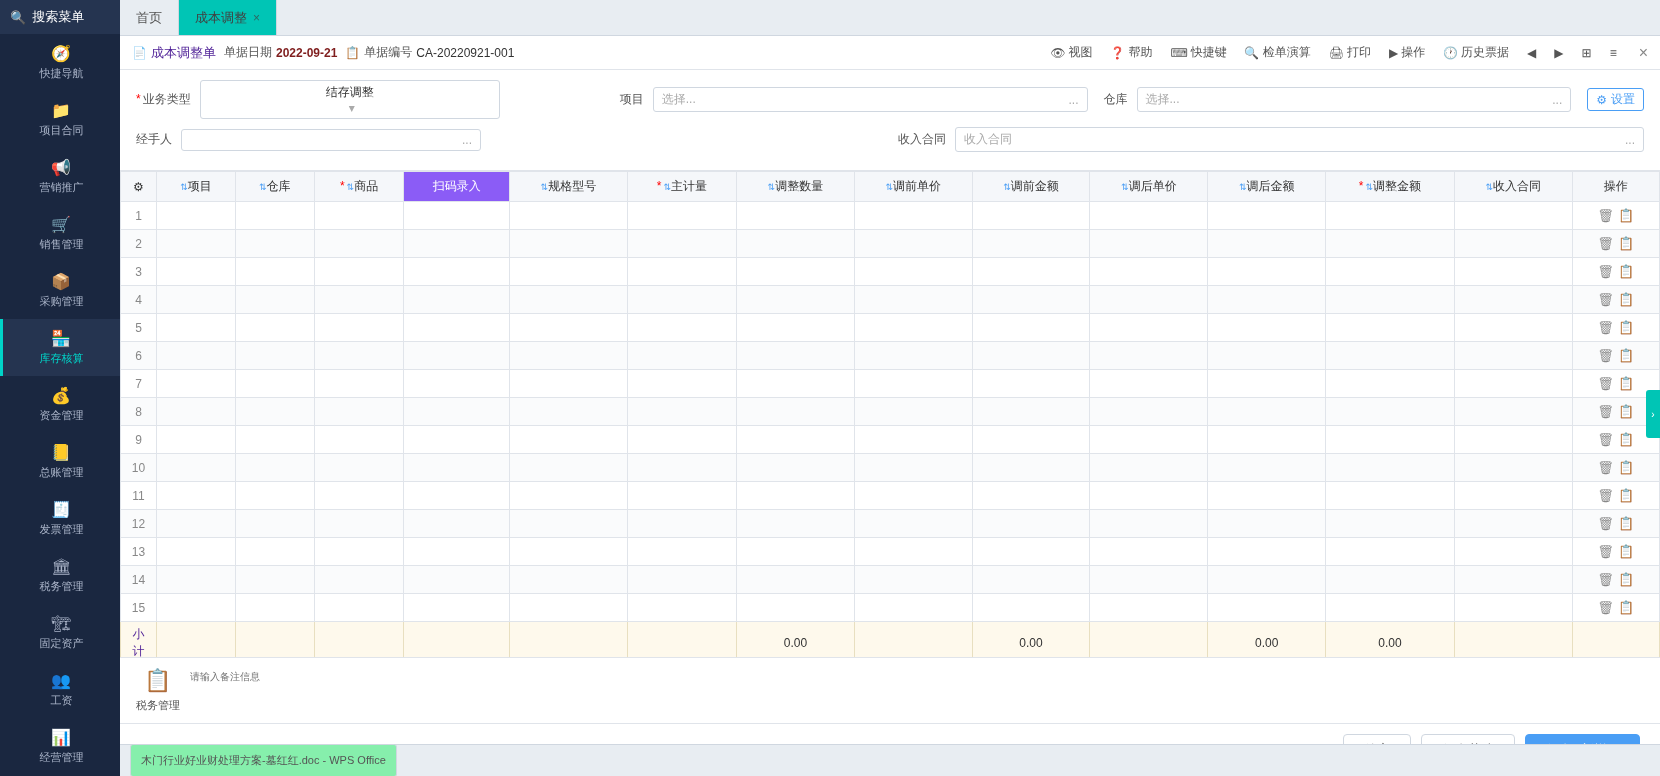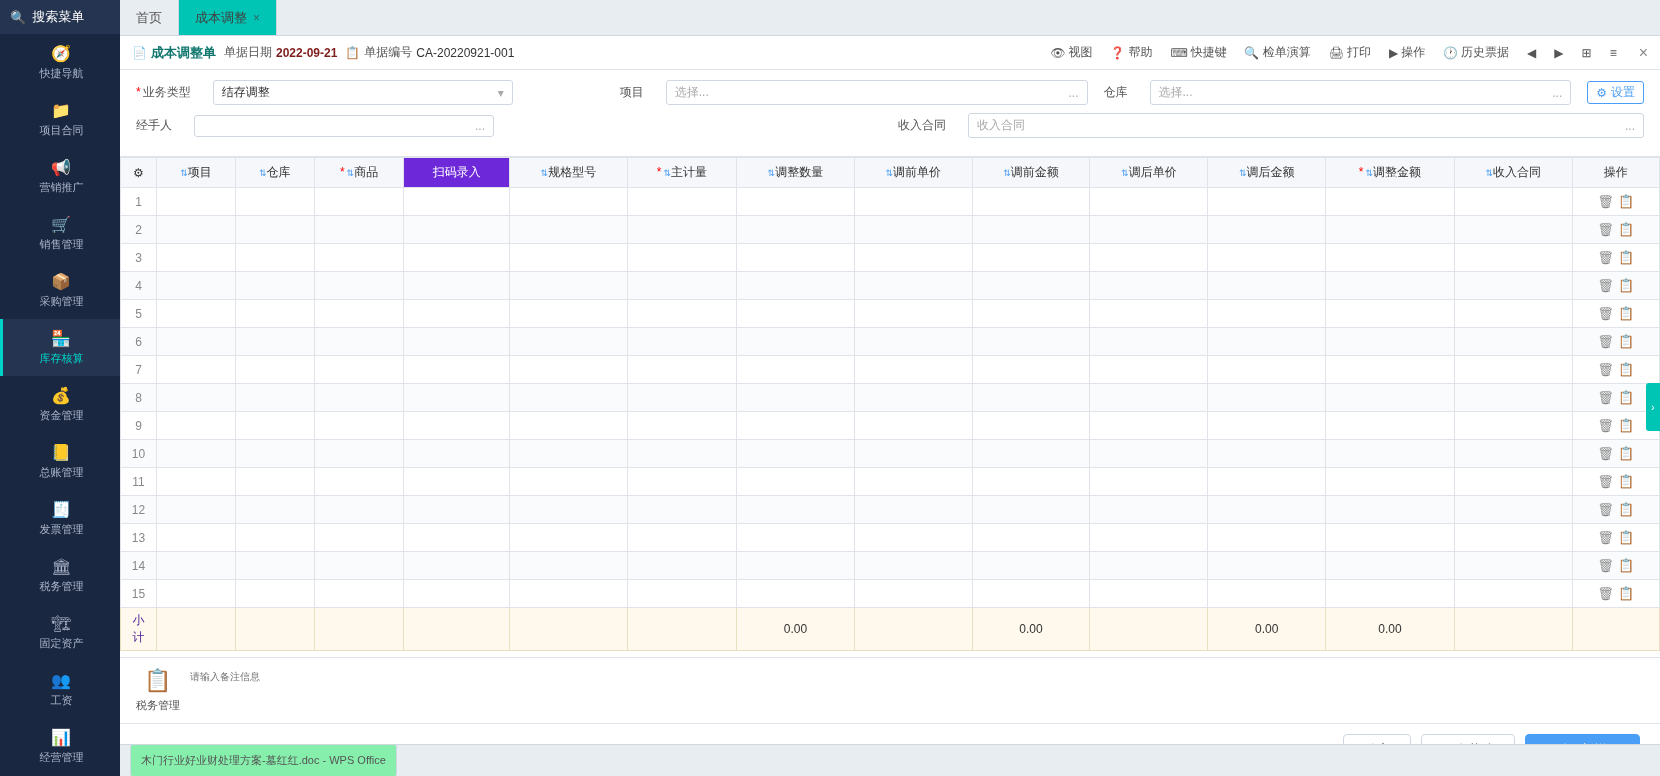--- a/index.html
+++ b/index.html
@@ -94,21 +94,21 @@
       flex-wrap: wrap;
     }
     .doc-icon-label {
       display: flex;
       align-items: center;
       gap: 4px;
       color: #555;
       font-size: 12px;
     }
     .doc-icon-label .icon { color: #888; }
-    .doc-title-text { font-weight: bold; font-size: 13px; color: #0f766e; }
+    .doc-title-text { font-weight: normal; font-size: 13px; color: #4c1d95; }
     .doc-toolbar-right {
       margin-left: auto;
       display: flex;
       align-items: center;
       gap: 10px;
     }
     .toolbar-btn {
       display: flex;
       align-items: center;
       gap: 3px;
@@ -134,21 +134,21 @@
     }
     .form-row {
       display: flex;
       align-items: center;
       gap: 16px;
       margin-bottom: 8px;
     }
     .form-field {
       display: flex;
       align-items: center;
-      gap: 22px;
+      gap: 9px;
       flex: 1;
     }
     .form-label {
       color: #555;
       font-size: 12px;
       white-space: nowrap;
       flex-shrink: 0;
     }
     .form-label.required::before {
       content: '*';
@@ -204,21 +204,21 @@
     thead th {
       border: 1px solid #e0e4ea;
       padding: 6px 8px;
       text-align: center;
       color: #333;
       font-weight: normal;
       white-space: nowrap;
       position: relative;
     }
     thead th.highlighted {
-      background: #6d28d9;
+      background: #8b5cf6;
       color: #fff;
     }
     tbody tr td {
       border: 1px solid #e0e4ea;
       padding: 4px 8px;
       text-align: center;
       color: #555;
       height: 28px;
     }
     tbody tr:nth-child(even) { background: #fafbfc; }
@@ -509,21 +509,21 @@
           <span>≡</span>
         </div>
         <span class="close-x">×</span>
       </div>
     </div>
 
     <div class="form-area">
       <div class="form-row">
         <div class="form-field">
           <span class="form-label required">业务类型</span>
-          <div class="form-input-filled" style="min-width:200px; max-width:300px;">
+          <div class="form-input-filled" style="min-width:200px; max-width:300px;flex-direction:column;">
             <span class="form-select-value">结存调整</span>
             <span class="form-select-arrow">▾</span>
           </div>
         </div>
         <div class="form-field">
           <span class="form-label">项目</span>
           <div class="form-input" style="min-width:200px;">
             <span style="color:#aaa;">选择...</span>
             <span class="dots">...</span>
           </div>

